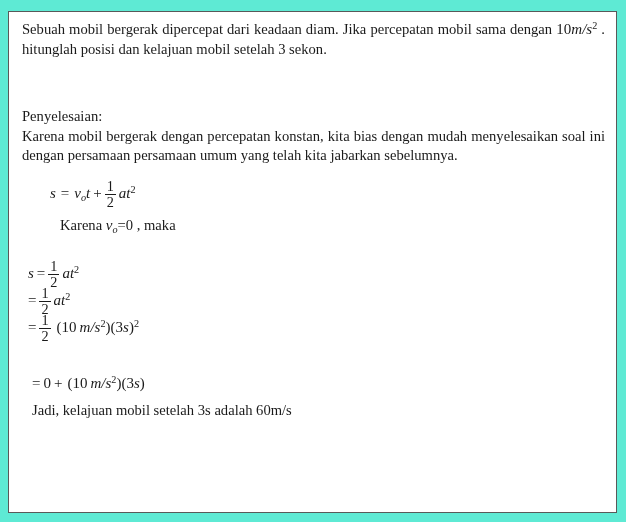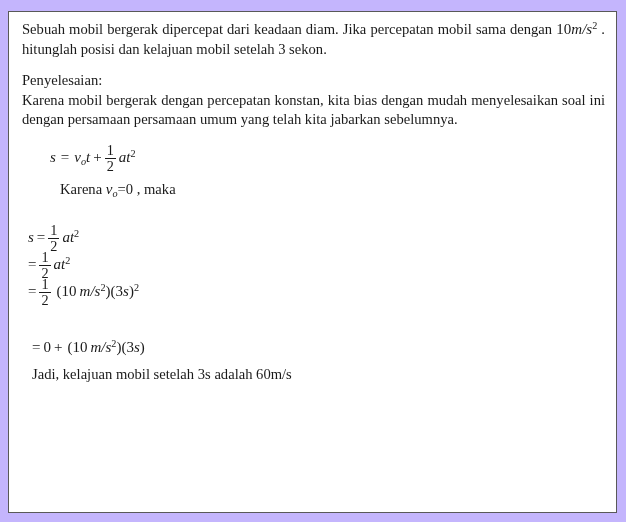--- a/index.html
+++ b/index.html
@@ -11,40 +11,40 @@
     width: 626px;
     height: 522px;
     overflow: hidden;
     font-family: "Liberation Serif", "DejaVu Serif", serif;
     color: #1a1a1a;
   }
   .page {
     position: relative;
     width: 626px;
     height: 522px;
-    background: #c4b5fd;
+    background: #5eead4;
   }
   .doc-box {
     position: absolute;
     left: 8px;
     top: 11px;
     width: 609px;
     height: 502px;
     box-sizing: border-box;
     border: 1px solid #595959;
     background: #ffffff;
     padding: 6px 11px 0 13px;
   }
   .para {
     font-size: 14.6px;
     line-height: 19.5px;
     text-align: justify;
     margin: 0;
   }
-  .para.nojust { text-align: left; }
+  .para.nojust { text-align: left; margin-top: 36px; }
   .spacer-12 { height: 12px; }
   .spacer-9  { height: 9px; }
   .spacer-14 { height: 14px; }
 
   
   .math {
     font-family: "Liberation Serif", "DejaVu Serif", serif;
     font-size: 15px;
     line-height: 16px;
     white-space: nowrap;

